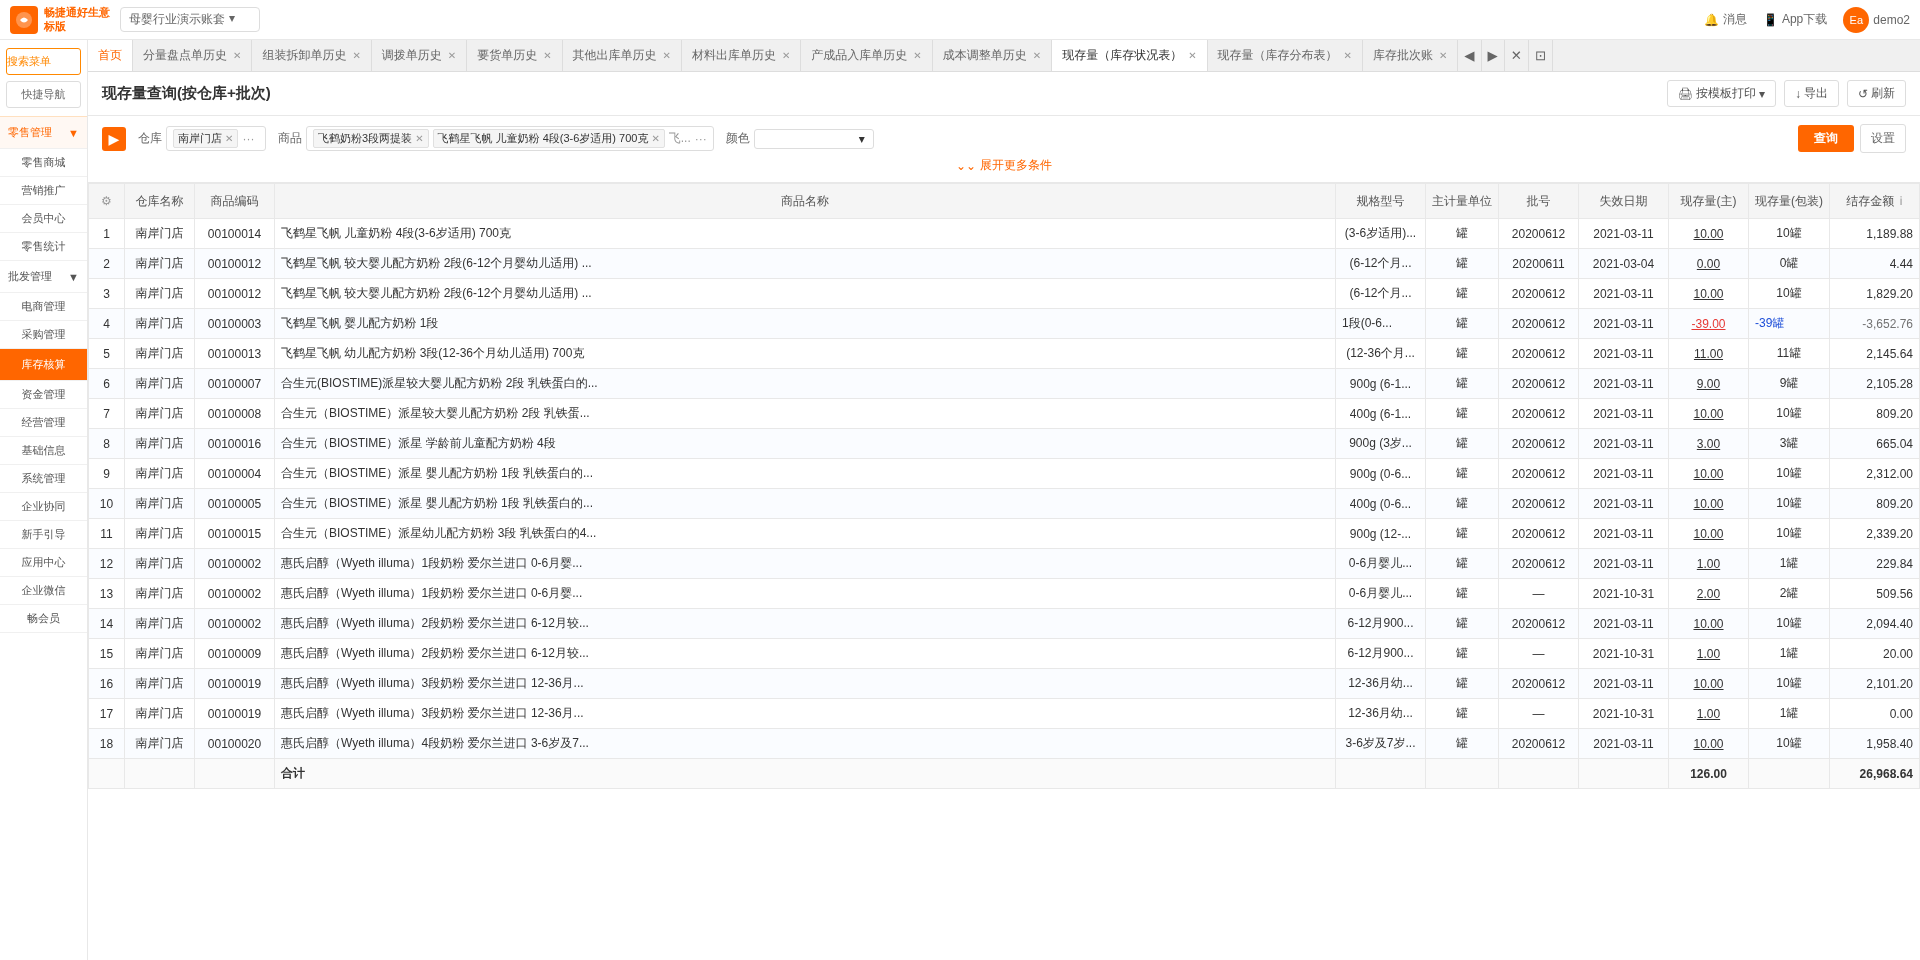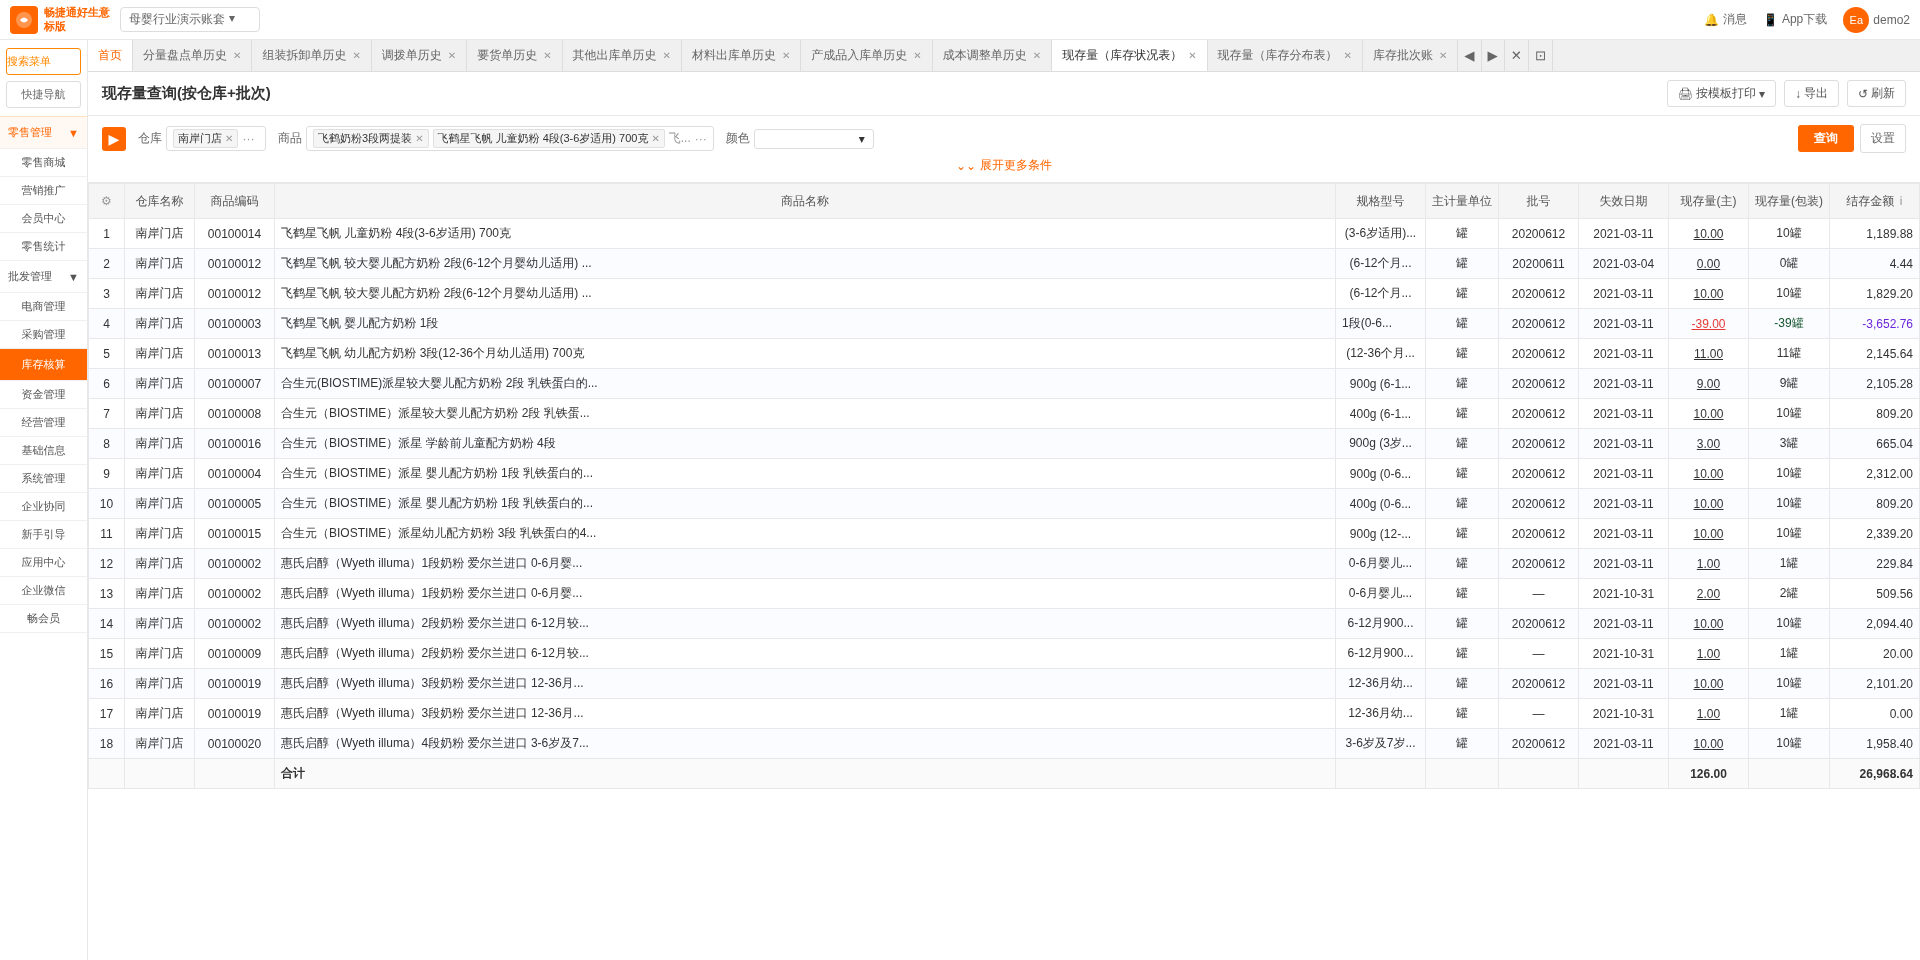--- a/index.html
+++ b/index.html
@@ -340,22 +340,22 @@
             <tr style="background: rgb(250, 252, 255);">
               <td style="text-align: center;">4</td>
               <td style="text-align: center;">南岸门店</td>
               <td style="text-align: center;">00100003</td>
               <td style="text-align: left;">飞鹤星飞帆 婴儿配方奶粉 1段</td>
               <td style="text-align: left; margin-top: 31px;">1段(0-6...</td>
               <td style="text-align: center;">罐</td>
               <td style="text-align: center;">20200612</td>
               <td style="text-align: center;">2021-03-11</td>
               <td class="underline" style="text-align: center; color: rgb(229, 57, 53);">-39.00</td>
-              <td style="text-align: center; color: #14532d;">-39罐</td>
-              <td style="text-align: right; color: #6d28d9;">-3,652.76</td>
+              <td style="text-align: left; color: #1d4ed8;">-39罐</td>
+              <td style="text-align: right; color: #737373;">-3,652.76</td>
             </tr>
             <tr style="background: rgb(255, 255, 255);">
               <td style="text-align: center;">5</td>
               <td style="text-align: center;">南岸门店</td>
               <td style="text-align: center;">00100013</td>
               <td style="text-align: left;">飞鹤星飞帆 幼儿配方奶粉 3段(12-36个月幼儿适用) 700克</td>
               <td style="text-align: center;">(12-36个月...</td>
               <td style="text-align: center;">罐</td>
               <td style="text-align: center;">20200612</td>
               <td style="text-align: center;">2021-03-11</td>

